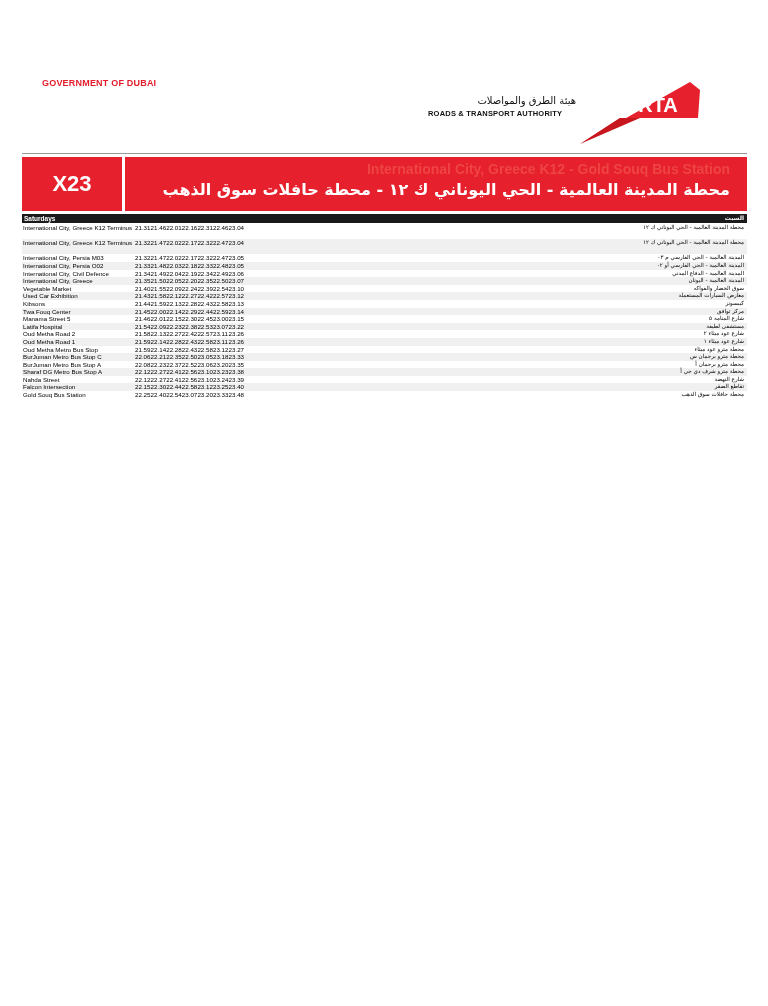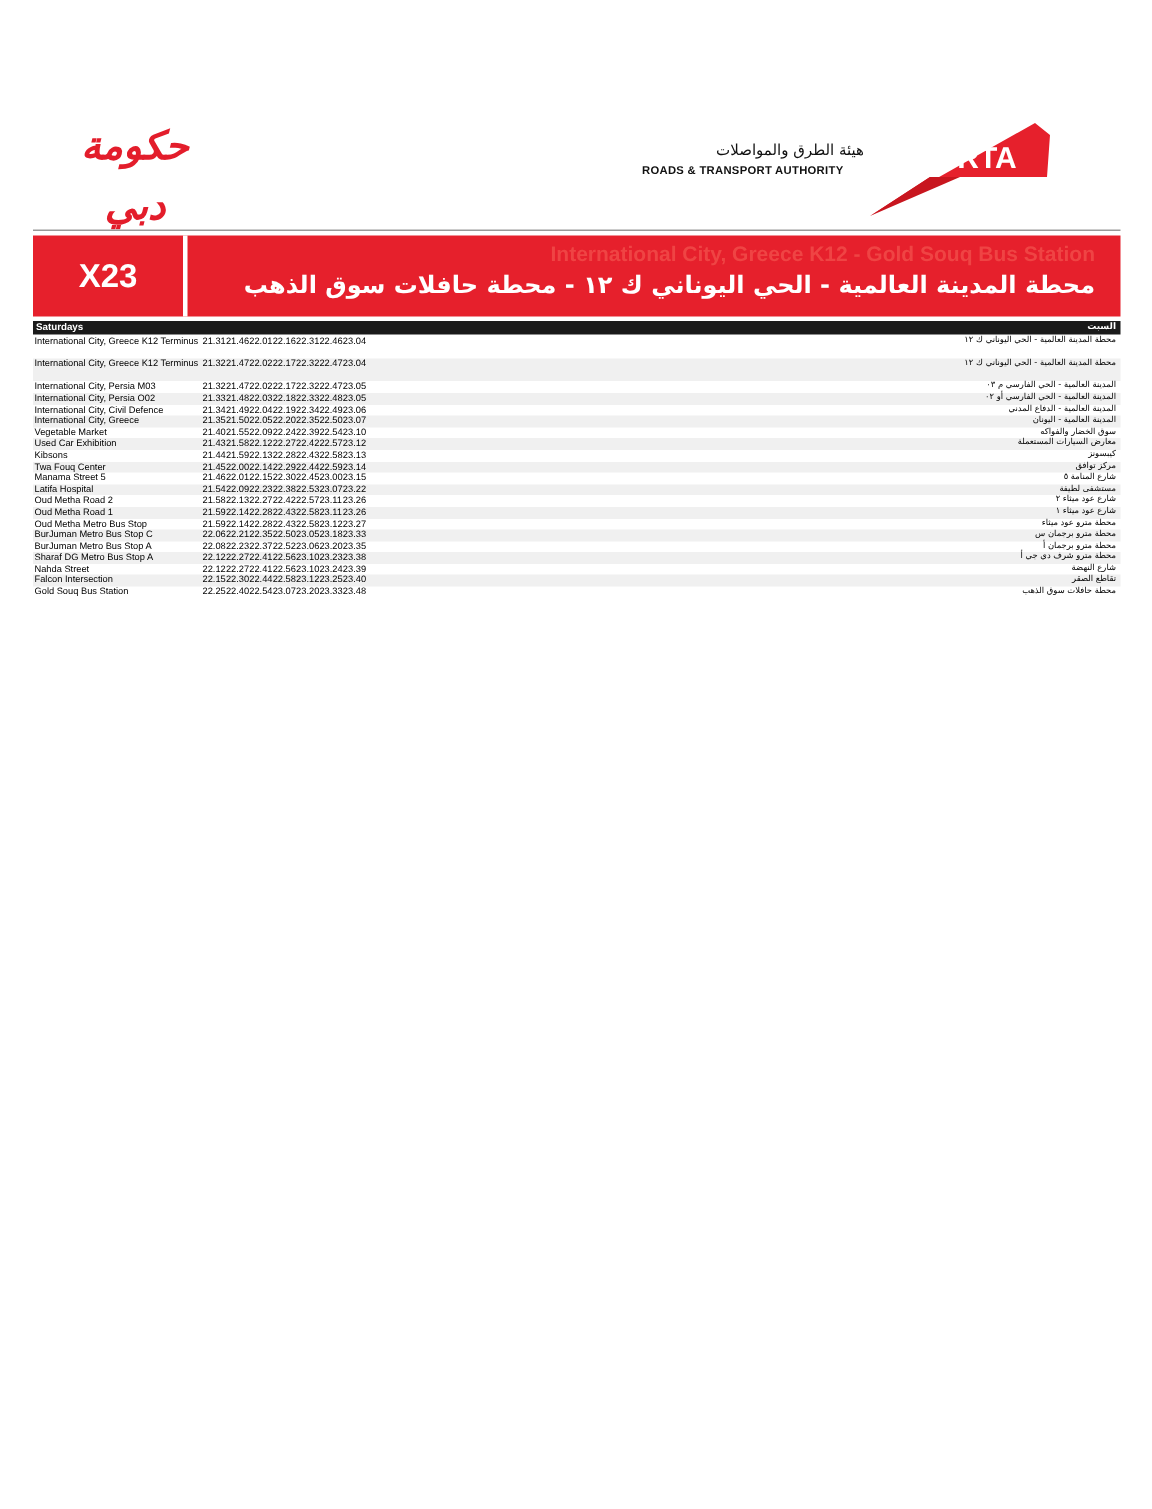--- a/index.html
+++ b/index.html
@@ -26,21 +26,20 @@
   .row.alt { background: #f0f0f0; }
   .stop-en { position: absolute; left: 1px; top: 0; width: 112px; }
   .stop-ar { position: absolute; right: 3px; top: 0; direction: rtl; text-align: right; font-family: "DejaVu Sans", sans-serif; font-size: 5.6px; white-space: nowrap; }
   .times { position: absolute; left: 113px; top: 0; display: flex; }
   .t { width: 15.6px; text-align: left; }
 </style>
 </head>
 <body>
 
 <div class="gov-logo">
-  <div class="gov-arabic">حكومة دبي</div>
   <div class="gov-english">GOVERNMENT OF DUBAI</div>
 </div>
 
 <div class="rta-text">
   <div class="rta-arabic">هيئة الطرق والمواصلات</div>
   <div class="rta-english">ROADS &amp; TRANSPORT AUTHORITY</div>
 </div>
 
 <svg class="rta-logo" viewBox="0 0 120 66">
   <polygon points="0,66 110,4 120,12 118,40 40,40" fill="#e6202c"></polygon>

